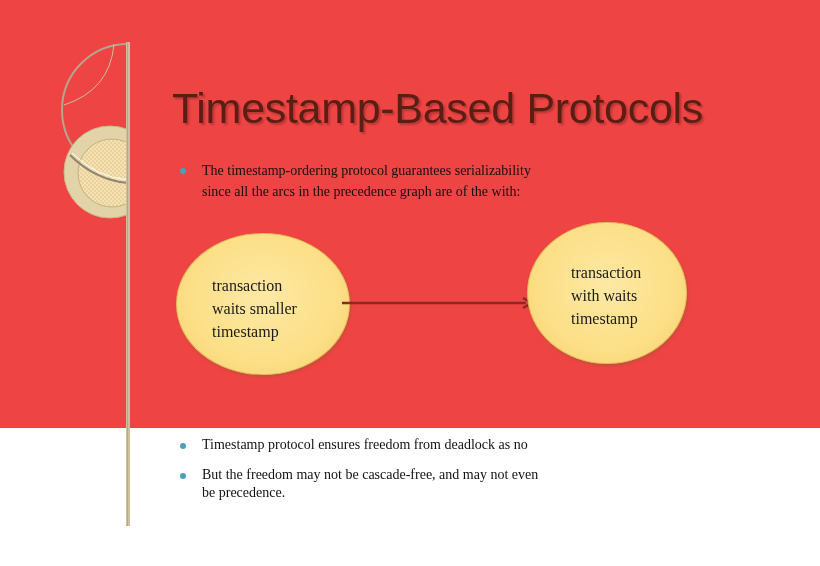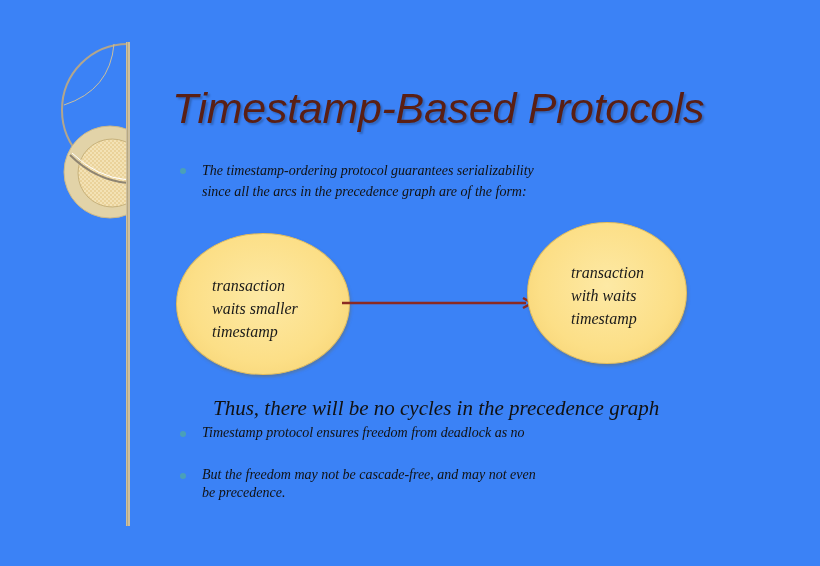--- a/index.html
+++ b/index.html
@@ -5,23 +5,22 @@
   html, body { margin: 0; padding: 0; }
   body {
     width: 820px; height: 566px;
     background: #ffffff;
     position: relative;
     overflow: hidden;
     font-family: "Liberation Serif", serif;
   }
   .slide {
     position: absolute; left: 0; top: 0;
-    width: 820px; height: 566px;
-    background: #3b82f6;
-    font-style: italic;
+    width: 820px; height: 428px;
+    background: #ef4444;
   }
   .deco { position: absolute; left: 0; top: 0; }
   .title {
     position: absolute;
     left: 172px; top: 84px;
     font-family: "Liberation Sans", sans-serif;
     font-size: 43px;
     color: #5a1f14;
     letter-spacing: -0.3px;
     text-shadow: 2px 2px 2px rgba(0,0,0,0.22);
@@ -39,21 +38,21 @@
     position: absolute; left: 0; top: 8px;
     width: 6px; height: 6px; border-radius: 50%;
     background: #4aa0b8;
   }
   .line { display: block; white-space: nowrap; }
   .b1 { top: 160px; }
   .thus {
     position: absolute; left: 213px; top: 396px;
     font-size: 21px; color: #111; white-space: nowrap;
   }
-  .b2 { top: 424px; line-height: 18px; }
+  .b2 { top: 436px; line-height: 18px; }
   .b3 { top: 466px; line-height: 18px; }
   .b2 .dot, .b3 .dot { top: 7px; }
 
   .ellipse {
     position: absolute;
     border-radius: 50%;
     background: radial-gradient(ellipse at 50% 45%, #fde9a5 0%, #fcdf87 60%, #f4cf6c 100%);
     border: 1px solid #e3bd5a;
     box-shadow: 1px 2px 3px rgba(120,100,40,0.35);
   }
@@ -101,21 +100,21 @@
     <rect x="126" y="42" width="4" height="484" fill="#cdbf9f"></rect>
     <rect x="127" y="42" width="1" height="484" fill="#b8a982"></rect>
   </svg>
 
   <div class="title">Timestamp-Based Protocols</div>
 
   <div class="bullet-block b1">
     <div class="bullet-row">
       <span class="dot"></span>
       <span class="line">The timestamp-ordering protocol guarantees serializability</span>
-      <span class="line">since all the arcs in the precedence graph are of the form:</span>
+      <span class="line">since all the arcs in the precedence graph are of the with:</span>
     </div>
   </div>
 
   <div class="ellipse e1"></div>
   <div class="etext t1">
     <div>transaction</div>
     <div>waits smaller</div>
     <div>timestamp</div>
   </div>
 
@@ -124,21 +123,20 @@
     <path d="M 183 3 L 192 8 L 183 13" fill="none" stroke="#8b2a22" stroke-width="2.5"></path>
   </svg>
 
   <div class="ellipse e2"></div>
   <div class="etext t2">
     <div>transaction</div>
     <div>with waits</div>
     <div>timestamp</div>
   </div>
 
-  <div class="thus">Thus, there will be no cycles in the precedence graph</div>
 
   <div class="bullet-block b2">
     <div class="bullet-row">
       <span class="dot"></span>
       <span class="line">Timestamp protocol ensures freedom from deadlock as no</span>
     </div>
   </div>
 
   <div class="bullet-block b3">
     <div class="bullet-row">

